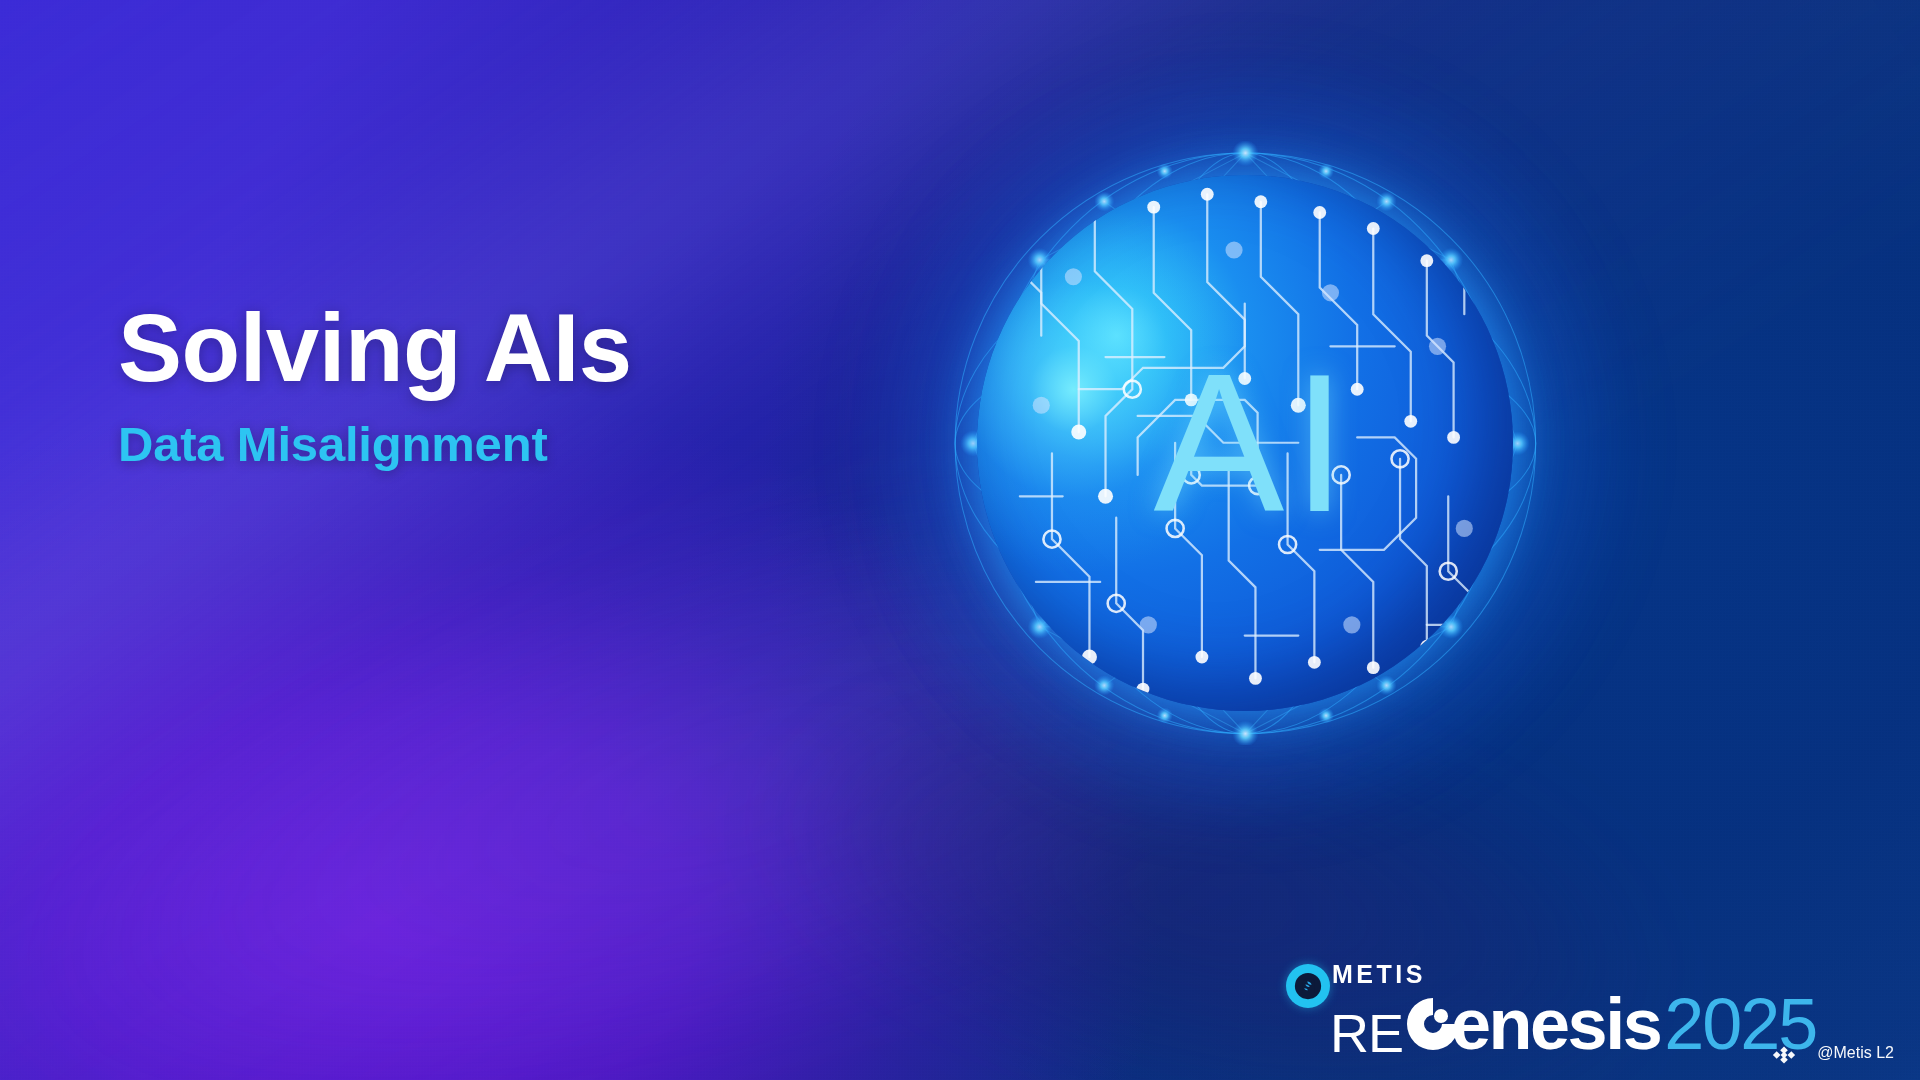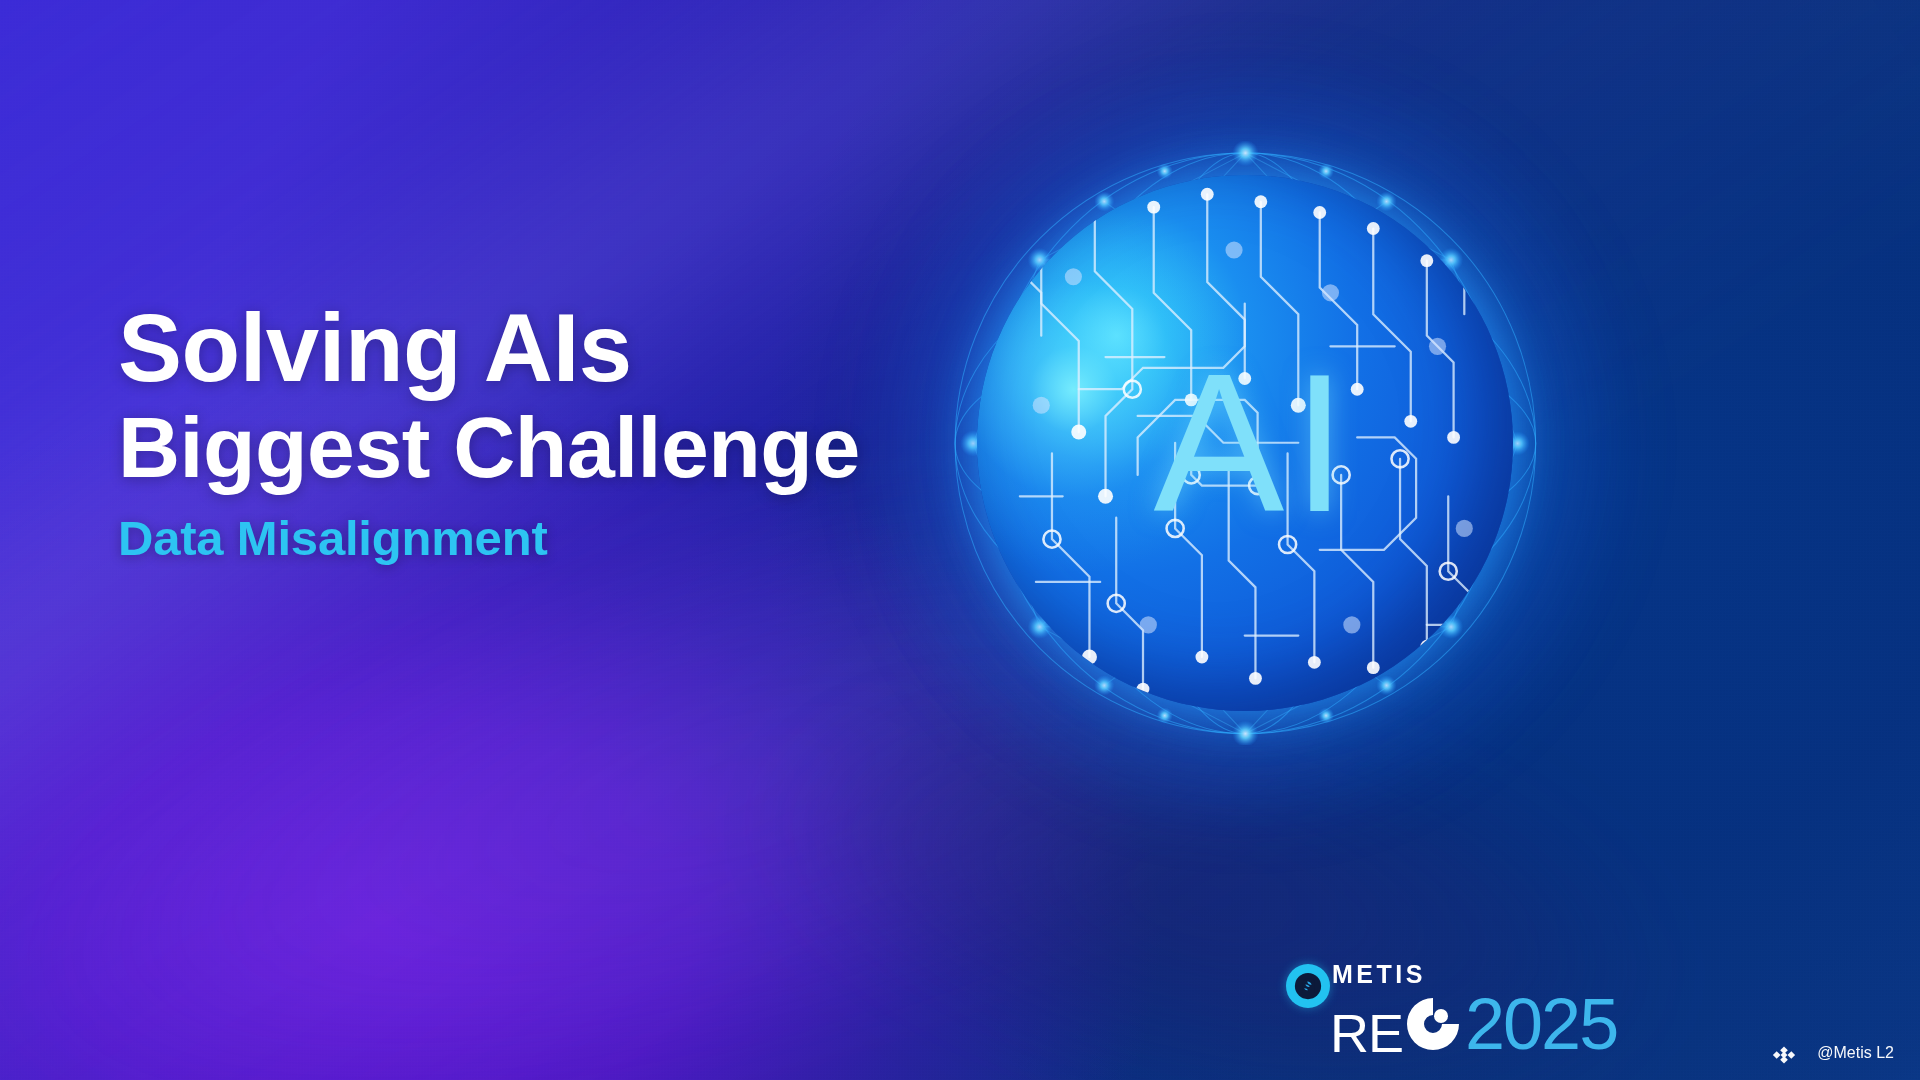--- a/index.html
+++ b/index.html
@@ -327,21 +327,20 @@
             <circle cx="60" cy="215" r="8"></circle>
         </g>
       </svg>
 
       <div class="ai-letters">AI</div>
     </div>
   </div>
 
   <div class="headline">
     <div class="h-line h-line1">Solving AIs</div>
-    <div class="h-line h-line2">Biggest Challenge</div>
     <div class="subhead">Data Misalignment</div>
   </div>
 
   <div class="logo-lock">
     <div class="metis-badge">
       <svg width="30" height="30" viewBox="0 0 32 32">
         <circle cx="16" cy="16" r="14" fill="#0c1a3a"></circle>
         <path d="M10 23 L10 15 C10 10.5 13 7.6 17 7.6 C20.8 7.6 23.4 10.2 23.4 13.6 L23.4 23 Z" fill="#0c1a3a"></path>
         <path d="M15.2 11.2 C17.6 11.2 19.4 12.6 19.8 14.6 C17.6 14.8 15.6 13.6 15.2 11.2 Z" fill="#2aa7e8"></path>
         <path d="M13.2 14.4 C15.4 14.2 17.2 15.2 17.8 17 C15.6 17.4 13.8 16.4 13.2 14.4 Z" fill="#2aa7e8"></path>
@@ -352,20 +351,21 @@
     <div class="metis-stack">
       <div class="metis-word">METIS</div>
       <div class="regen-row">
         <span class="re-txt">RE</span>
         <span class="gen-mark">
           <svg width="56" height="56" viewBox="0 0 56 56">
             <path d="M28 2 A26 26 0 1 0 54 28 L37 28 A9 9 0 1 1 28 19 Z" fill="#ffffff"></path>
             <circle cx="36" cy="20" r="7" fill="#ffffff"></circle>
           </svg>
         </span>
+        <span class="gen-txt">enesis</span>
         <span class="year-txt">2025</span>
       </div>
     </div>
   </div>
 
   <div class="watermark">
     <span class="wm-diamond">
       <svg width="26" height="22" viewBox="0 0 26 22">
         <g fill="#ffffff">
           <rect x="10.3" y="3.6" width="5.4" height="5.4" transform="rotate(45 13 6.3)"></rect>

